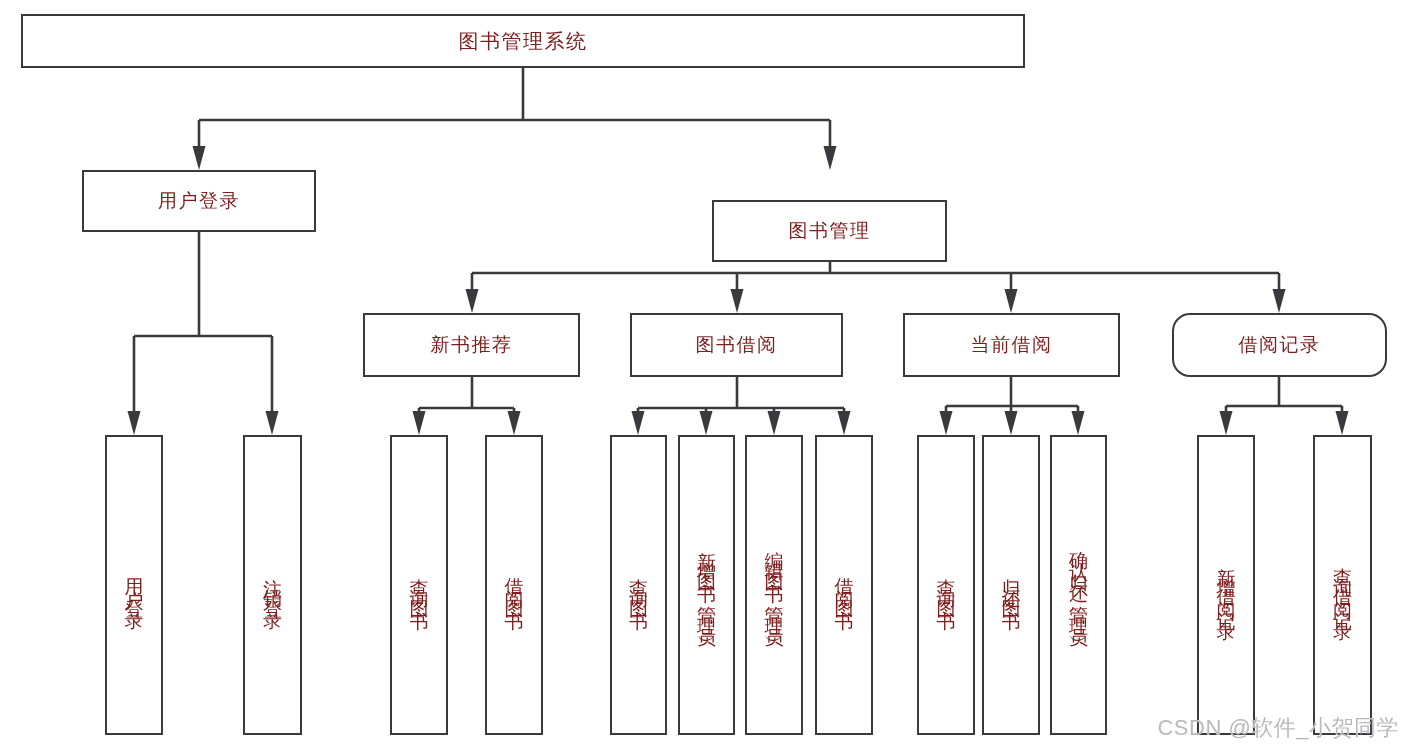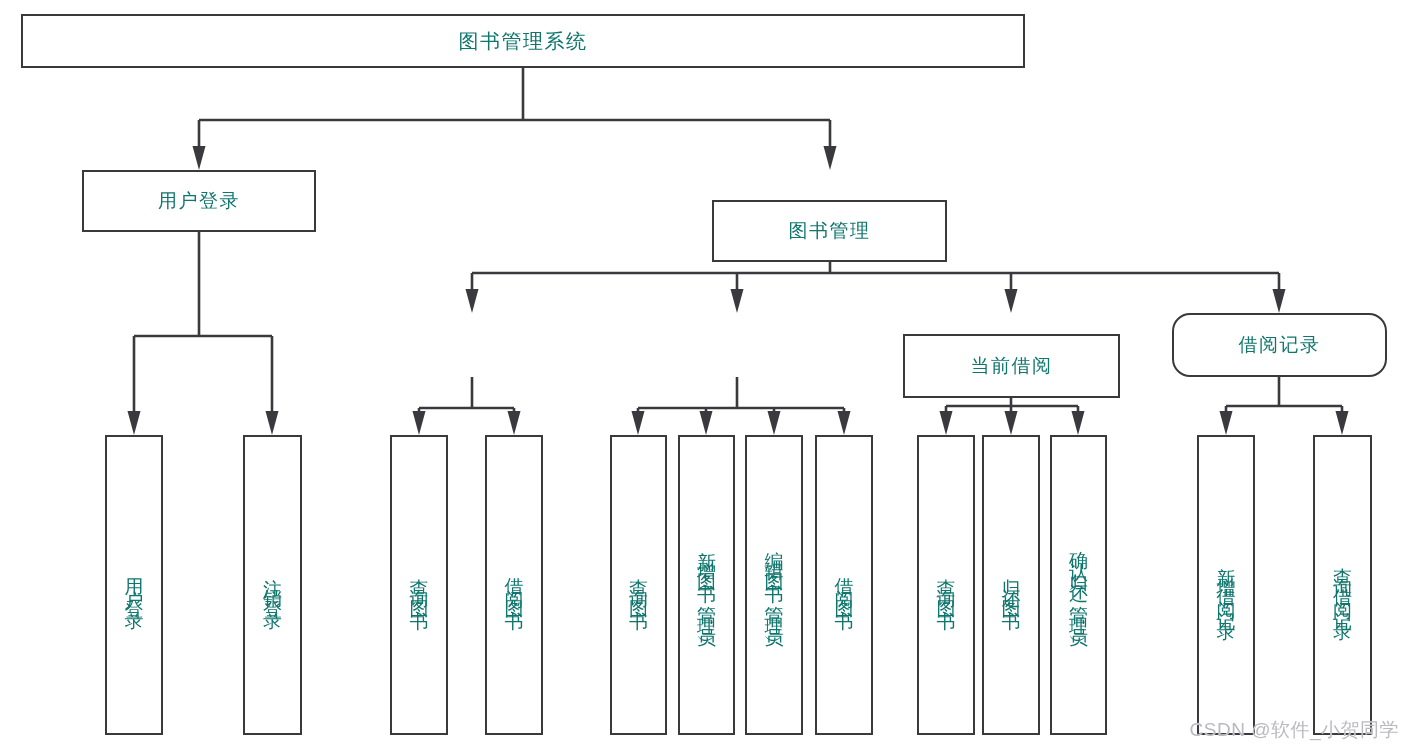--- a/index.html
+++ b/index.html
@@ -22,41 +22,41 @@
     pointer-events: none;
   }
   .node {
     position: absolute;
     background: #ffffff;
     border: 2.5px solid #3a3a3e;
     box-sizing: border-box;
     display: flex;
     align-items: center;
     justify-content: center;
-    color: #0f766e;
+    color: #7f1d1d;
   }
   .h-node {
     font-size: 19px;
     letter-spacing: 1.5px;
     white-space: nowrap;
   }
   .root-node { font-size: 20px; }
   .v-node .vtext {
     writing-mode: vertical-rl;
     text-orientation: mixed;
     font-size: 19px;
     line-height: 1.05;
     letter-spacing: 11px;
     max-height: 292px;
   }
   .watermark {
     position: absolute;
     right: 6px;
     bottom: 4px;
-    font-size: 19px;
+    font-size: 22px;
     color: #b9b9bf;
     letter-spacing: 0.5px;
     white-space: nowrap;
     text-shadow: 0 0 1px #ffffff;
   }
 </style>
 </head>
 <body>
 
 <div class="stage">
@@ -154,21 +154,27 @@
     <span>图书管理系统</span>
   </div>
 
   <div class="node h-node" style="left:82px; top:170px; width:234px; height:62px;">
     <span>用户登录</span>
   </div>
   <div class="node h-node" style="left:712px; top:169px; width:235px; height:62px;margin-top:31px;">
     <span>图书管理</span>
   </div>
 
-  <div class="node h-node" style="left:903px; top:313px; width:217px; height:64px;margin-top:21px;">
+  <div class="node h-node" style="left:363px; top:313px; width:217px; height:64px;">
+    <span>新书推荐</span>
+  </div>
+  <div class="node h-node" style="left:630px; top:313px; width:213px; height:64px;">
+    <span>图书借阅</span>
+  </div>
+  <div class="node h-node" style="left:903px; top:313px; width:217px; height:64px;">
     <span>当前借阅</span>
   </div>
   <div class="node h-node" style="left:1172px; top:313px; width:215px; height:64px;border-radius:18px;">
     <span>借阅记录</span>
   </div>
 
   <div class="node v-node" style="left:105px; top:435px; width:58px; height:300px;">
     <span class="vtext">用户登录</span>
   </div>
   <div class="node v-node" style="left:243px; top:435px; width:59px; height:300px;">

